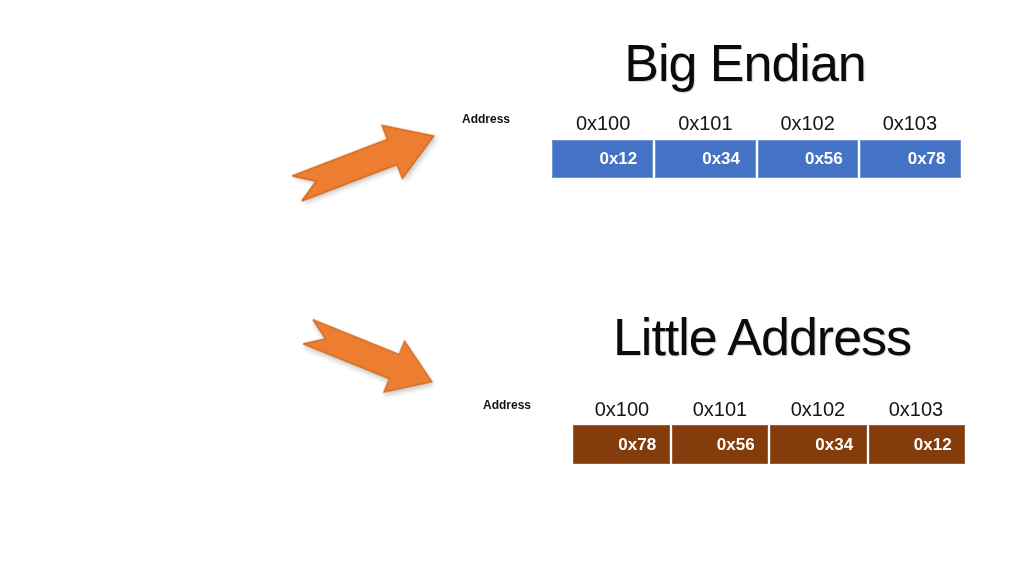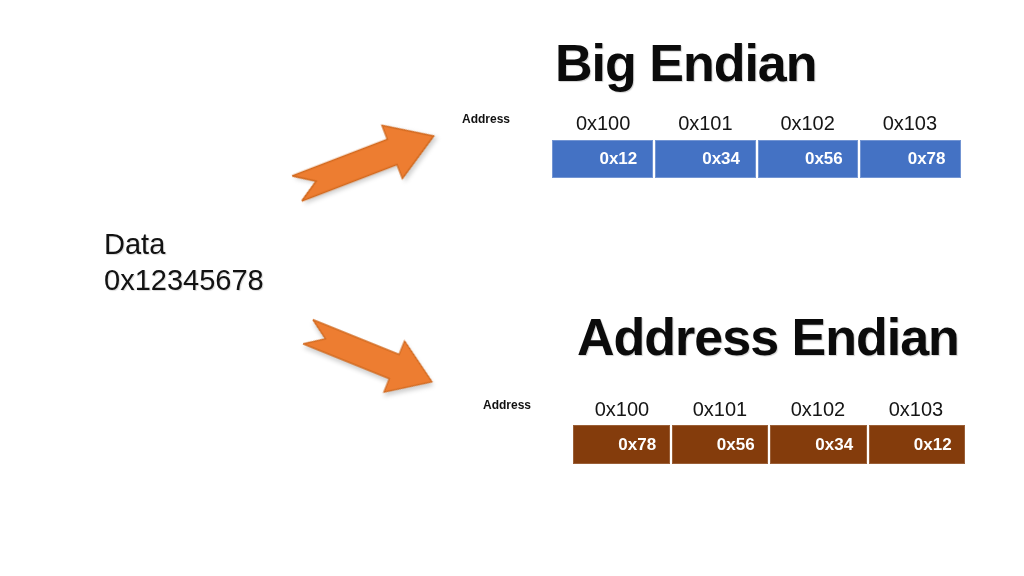--- a/index.html
+++ b/index.html
@@ -8,23 +8,23 @@
     background: #ffffff;
     font-family: "Liberation Sans", sans-serif;
     color: #0d0d0d;
     overflow: hidden;
     position: relative;
   }
   .slide { position: absolute; inset: 0; width: 1024px; height: 576px; }
 
   .section-title {
     position: absolute;
-    text-align: left;
+    text-align: center;
     font-size: 52px;
-    font-weight: 700;
+    font-weight: 400;
     letter-spacing: -1px;
     color: #0b0b0b;
     text-shadow: 1px 1px 1px rgba(0,0,0,0.18);
     white-space: nowrap;
   }
   #big-title    { left: 555px; top: 33px;  width: 380px; }
   #little-title { left: 577px; top: 307px; width: 370px; }
 
   .addr-label {
     position: absolute;
@@ -81,24 +81,20 @@
   }
   #arrow-up   { left: 292px; top: 132px; width: 148px; height: 60px; transform: rotate(-21deg); }
   #arrow-down { left: 303px; top: 328px; width: 135px; height: 58px; transform: rotate(22deg); }
   .arrow svg { width: 100%; height: 100%; display: block; }
 </style>
 </head>
 <body>
 
 <div class="slide">
 
-  <div class="data-label">
-    <div>Data</div>
-    <div>0x12345678</div>
-  </div>
 
   <div class="arrow" id="arrow-up">
     <svg viewBox="0 0 200 80" preserveAspectRatio="none" aria-hidden="true">
       <polygon points="0,22 138,22 138,2 198,40 138,78 138,58 0,58 28,40" stroke="#D2691E" stroke-width="2" fill="#ED7D31"></polygon>
     </svg>
   </div>
 
   <div class="arrow" id="arrow-down">
     <svg viewBox="0 0 200 80" preserveAspectRatio="none" aria-hidden="true">
       <polygon points="0,22 138,22 138,2 198,40 138,78 138,58 0,58 28,40" stroke="#D2691E" stroke-width="2" fill="#ED7D31"></polygon>
@@ -116,21 +112,21 @@
     <span>0x103</span>
   </div>
 
   <div class="byte-row" id="big-byte-row">
     <div class="byte-cell">0x12</div>
     <div class="byte-cell">0x34</div>
     <div class="byte-cell">0x56</div>
     <div class="byte-cell">0x78</div>
   </div>
 
-  <div class="section-title" id="little-title">Address Endian</div>
+  <div class="section-title" id="little-title">Little Address</div>
 
   <div class="addr-label" id="little-addr-label">Address</div>
 
   <div class="addr-row" id="little-addr-row">
     <span>0x100</span>
     <span>0x101</span>
     <span>0x102</span>
     <span>0x103</span>
   </div>
 

